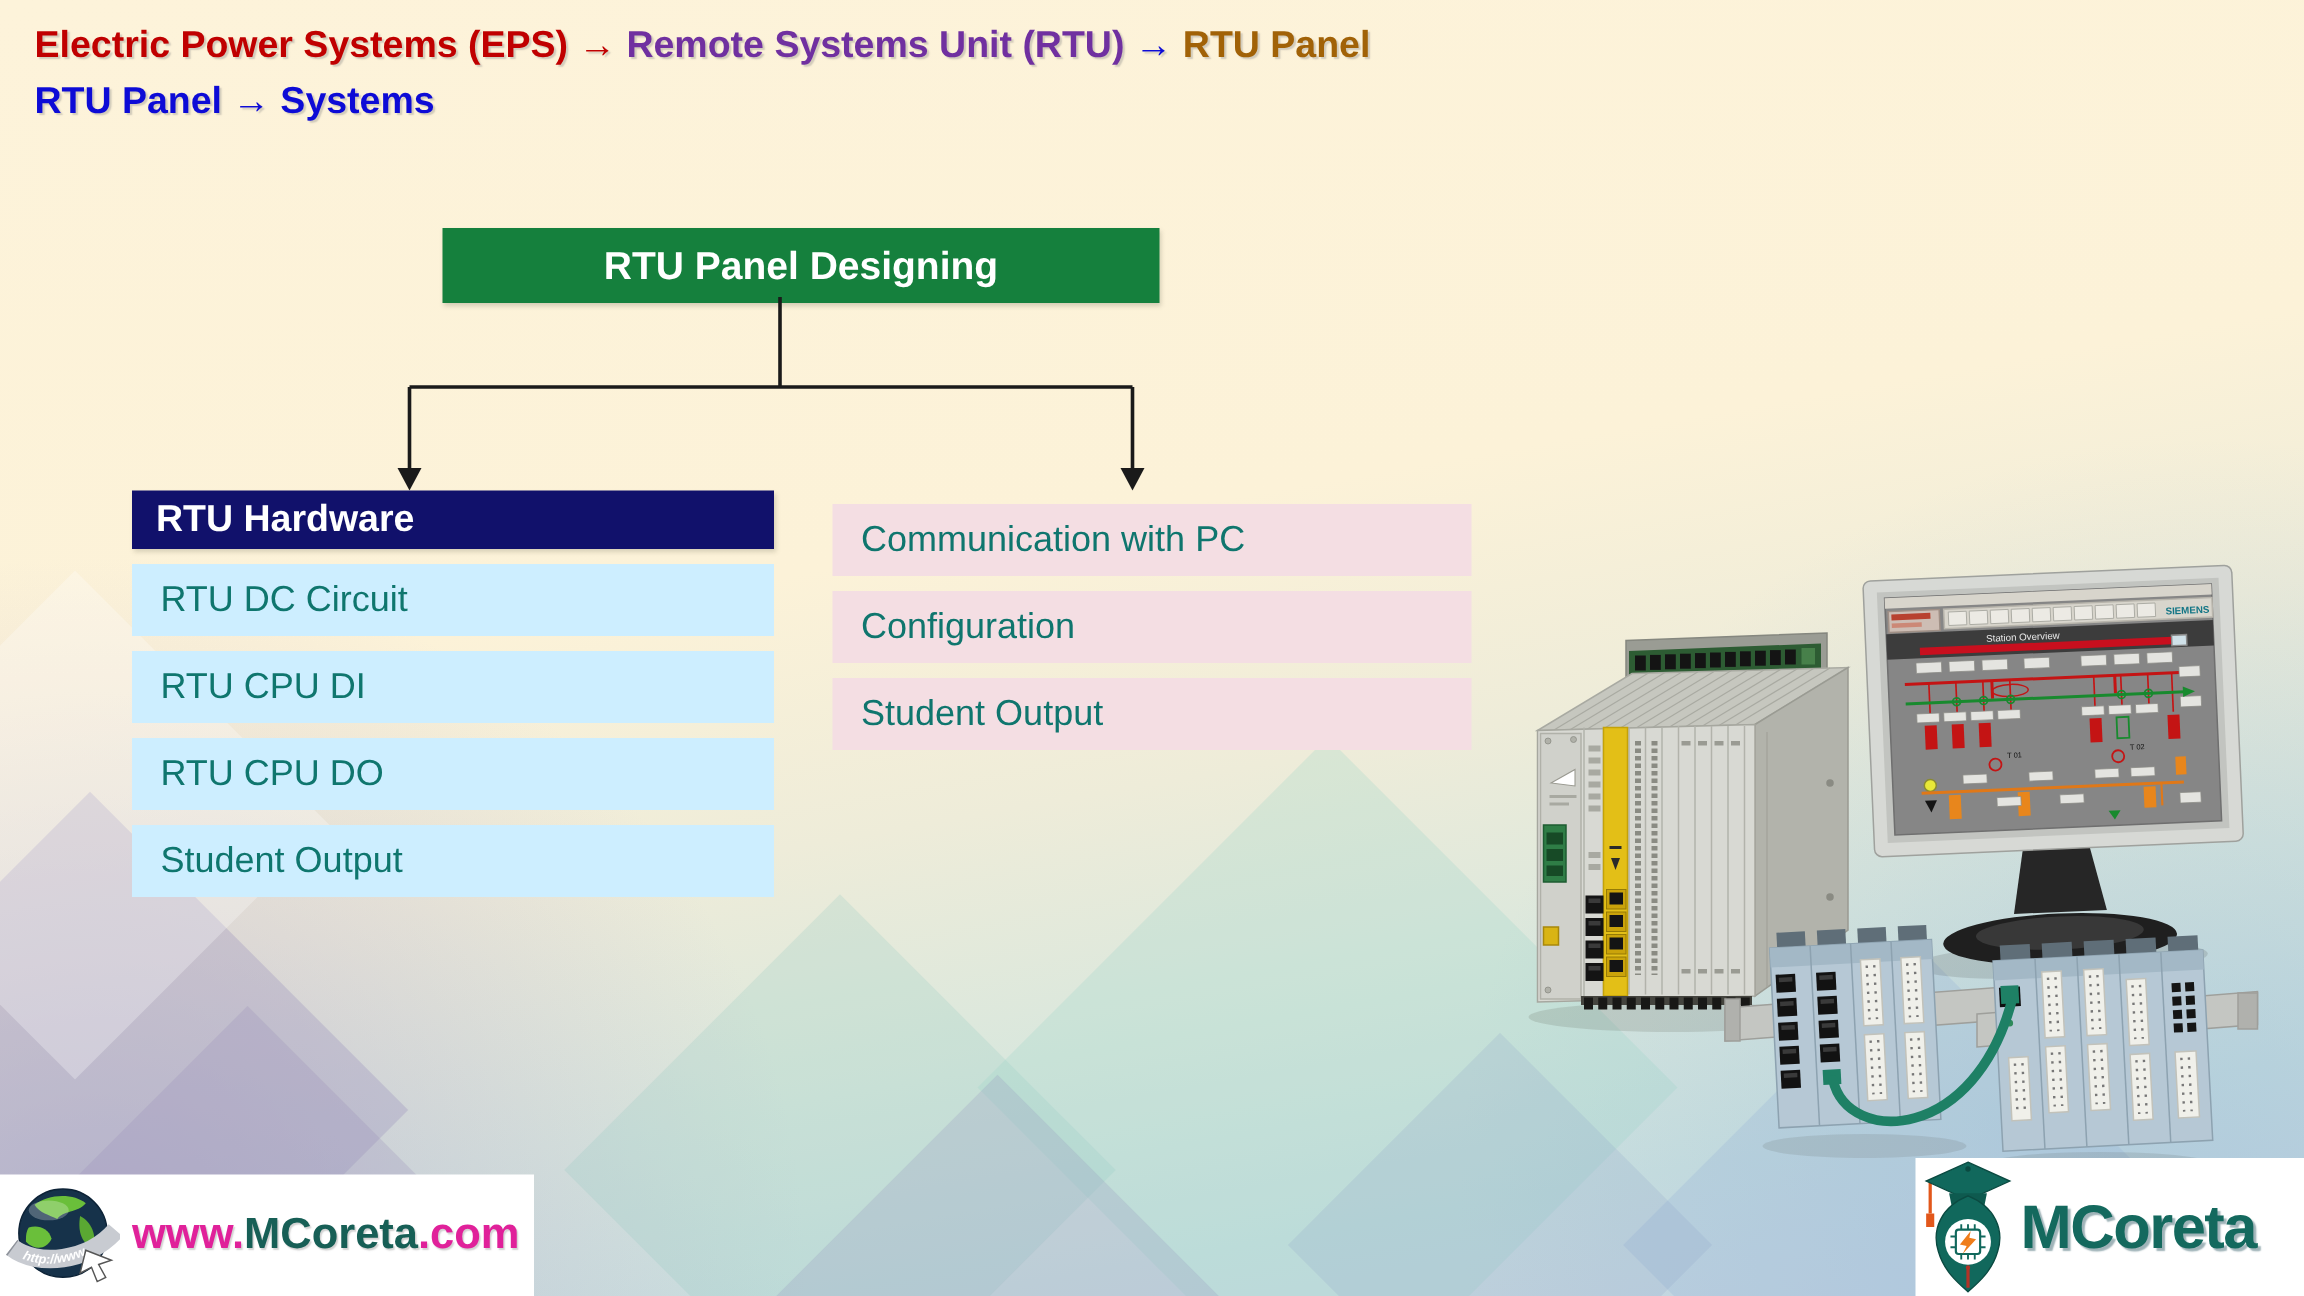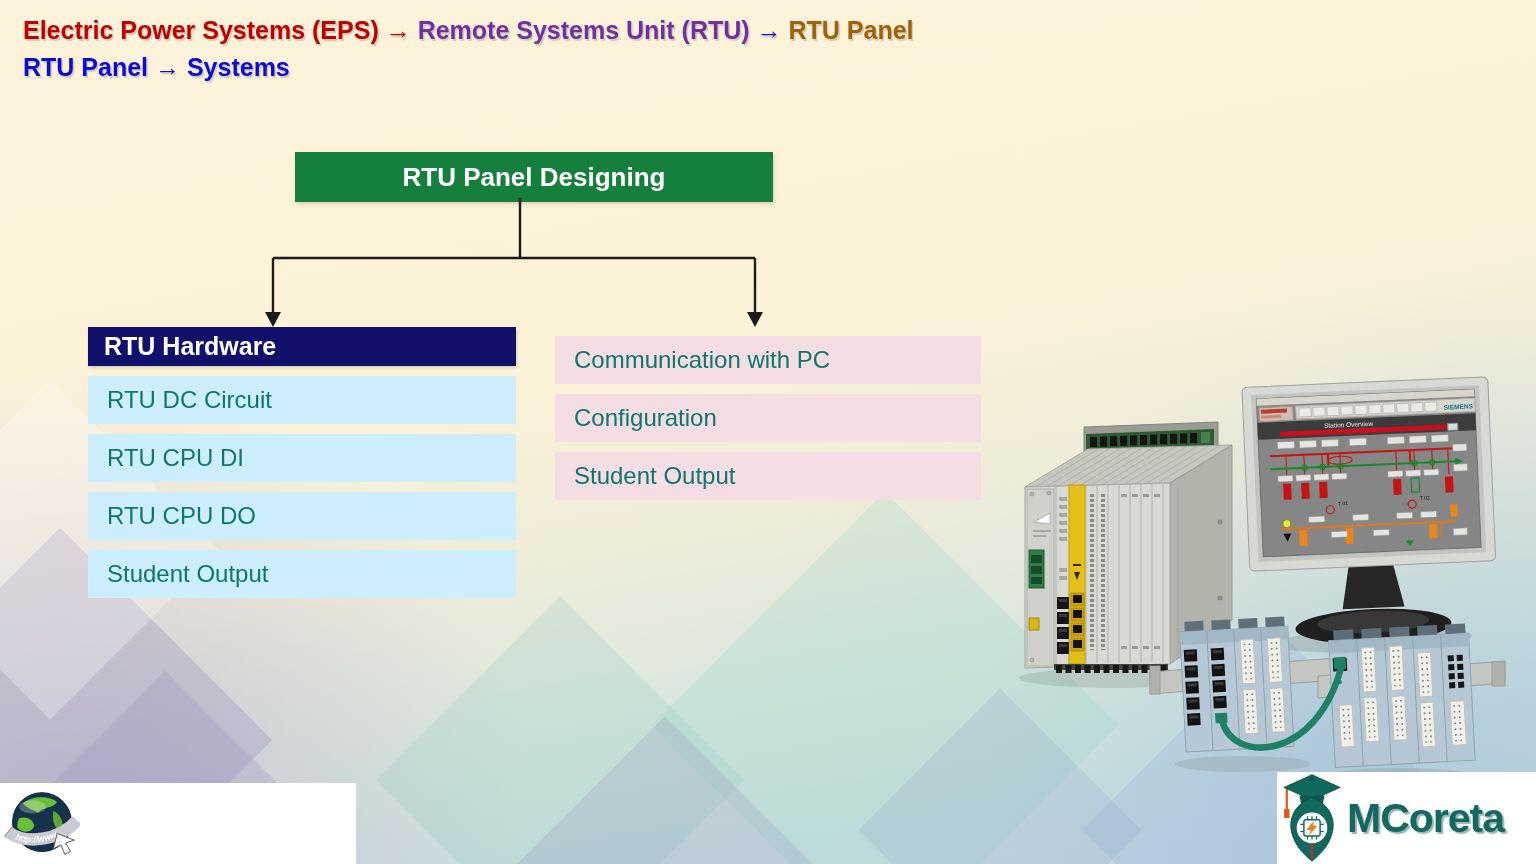--- a/index.html
+++ b/index.html
@@ -484,20 +484,23 @@
     <path d="M 4,48 C 22,62 58,58 77,36" fill="none" stroke="#c8cbd1" stroke-width="13"></path>
     <path d="M 4,48 C 22,62 58,58 77,36" fill="none" stroke="#8f939b" stroke-width="13" stroke-dasharray="1 200"></path>
     <defs>
         <path id="bandPath" d="M 8,54 C 24,64 56,60 74,40"></path>
       </defs>
     <text font-size="9" font-weight="bold" font-style="italic" fill="#ffffff">
       <textPath href="#bandPath" startOffset="4">http://www.</textPath>
     </text>
     <polygon points="56,50 74,57 65,60 70,69 64,72 60,62 52,66" fill="#ffffff" stroke="#555" stroke-width="1"></polygon>
   </svg>
+  <div class="site-text">
+    <span style="color: rgb(224, 33, 154);">www.</span><span style="color: rgb(23, 95, 86);">MCoreta</span><span style="color: rgb(224, 33, 154);">.com</span>
+  </div>
 </div>
 
 <div class="footer-right">
   <svg class="brand-logo-svg" viewBox="0 0 70 100">
     <line x1="7" y1="16" x2="7" y2="40" stroke="#e2571b" stroke-width="2.4"></line>
     <rect x="4" y="40" width="6" height="10" fill="#e2571b"></rect>
     <polygon points="35,2 66,16 35,30 4,16" fill="#11685c" stroke="#0b4a41"></polygon>
     <circle cx="35" cy="7" r="2" fill="#0b4a41"></circle>
     <polygon points="21,25 49,25 47,35 23,35" fill="#0e5a4f"></polygon>
     <path d="M 35,27 C 55,35 62,52 57,68 C 53,82 44,90 35,98 C 26,90 17,82 13,68 C 8,52 15,35 35,27 Z" fill="#11685c" stroke="#0b4a41"></path>

